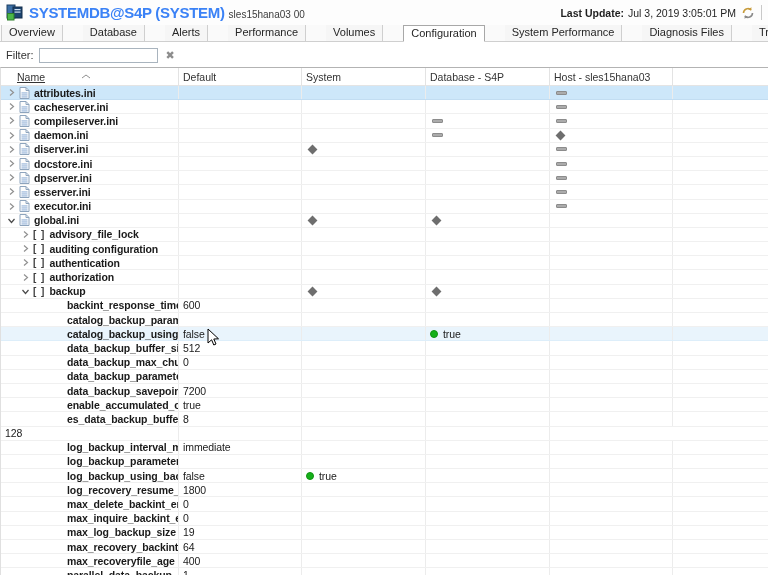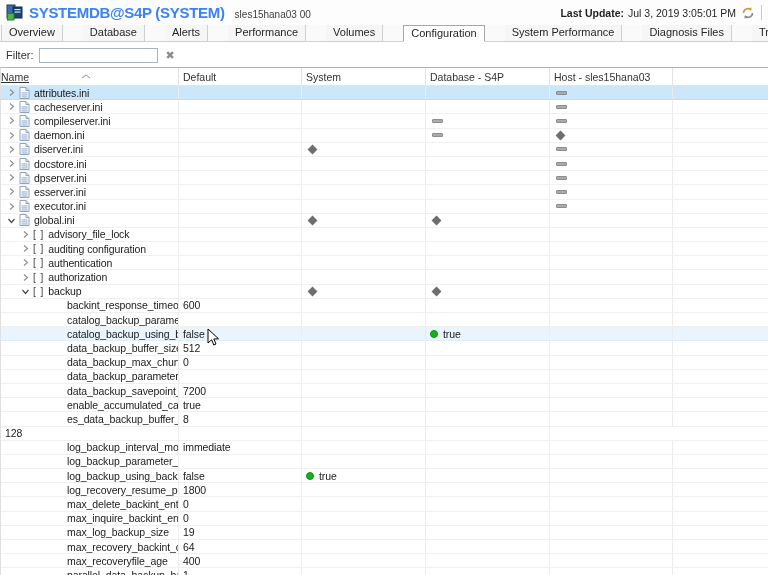--- a/index.html
+++ b/index.html
@@ -7,21 +7,21 @@
   body {
     font-family:"Liberation Sans","DejaVu Sans",sans-serif;
     background:#ffffff; color:#2b2b2b; overflow:hidden;
   }
   #app { position:relative; width:768px; height:575px; background:#ffffff; overflow:hidden; }
 
   
   .titlebar { height:25px; display:flex; align-items:center; padding:0 6px 0 6px; background:#fdfdfd; }
   .sys-icon { width:17px; height:17px; margin-right:6px; flex:0 0 auto; }
   .title { font-size:15px; font-weight:bold; color:#3b82f6; letter-spacing:-0.3px; white-space:nowrap; }
-  .subtitle { font-size:10px; color:#3c3c3c; margin-left:10px; margin-top:4px; white-space:nowrap; }
+  .subtitle { font-size:10px; color:#3c3c3c; margin-left:4px; margin-top:4px; white-space:nowrap; }
   .titlebar .spacer { flex:1; }
   .lastupdate { font-size:10.5px; color:#1f1f1f; white-space:nowrap; display:flex; align-items:center; }
   .lastupdate b { margin-right:4px; }
   .refresh-btn { margin-left:5px; width:14px; height:14px; display:inline-flex; }
   .tb-sep { width:1px; height:15px; background:#c9c9c9; margin-left:6px; }
 
   
   .tabstrip { height:17px; display:flex; align-items:flex-end; border-bottom:1px solid #cfcfcf; background:#fafafa; padding-left:1px;gap:20px; }
   .tab {
     font-size:11px; color:#262626; line-height:15px; height:16px; padding:0 7px;
@@ -39,32 +39,32 @@
   .filter-input {
     width:119px; height:15px; border:1px solid #a9b4be; background:#fff;
     font-size:10px; padding:0 3px; outline:none; font-family:inherit;
   }
   .clear-filter { margin-left:8px; color:#8d8d8d; font-size:11px; font-weight:bold; line-height:11px; cursor:default; }
 
   
   .table { position:absolute; left:0; top:67px; right:0; bottom:0; border-top:1px solid #b3b3b3; border-left:1px solid #e0e0e0; overflow:hidden; background:#fff; }
   .thead { display:grid; grid-template-columns:178px 123px 124px 124px 123px 1fr; height:18px; border-bottom:1px solid #e4e4e4; background:#ffffff; }
   .th { font-size:10.5px; color:#333; padding:3px 0 0 4px; border-right:1px solid #e3e3e3; position:relative; white-space:nowrap; overflow:hidden; }
-  .th:first-child { padding-left:0;text-decoration:underline; }
+  .th:first-child { padding-left:16px;text-decoration:underline; }
   .th:last-child { border-right:none; }
   .sort-caret { position:absolute; left:80px; top:1px; }
 
   .rows { position:absolute; left:0; right:0; top:18px; bottom:0; overflow:hidden; }
   .row { display:grid; grid-template-columns:178px 123px 124px 124px 123px 1fr; height:14.2px; border-bottom:1px solid #f0f0f0; background:#fff; }
   .row.selected { background:#cde7fa; border-bottom-color:#c2ddf2; }
   .row.hover { background:#e9f4fc; border-bottom-color:#ddeefa; }
   .cell { border-right:1px solid #ececec; overflow:hidden; white-space:nowrap; display:flex; align-items:center; font-size:10.5px; letter-spacing:-0.1px; color:#1a1a1a; }
   .cell:last-child { border-right:none; }
   .cell.val { padding-left:4px; }
-  .name-cell { padding-left:6px; }
+  .name-cell { padding-left:6px;font-weight:bold; }
   .name-cell .lbl { margin-left:4px; }
   .indent-section { width:14px; flex:0 0 auto; }
   .indent-param { width:56px; flex:0 0 auto; }
   .chev { width:9px; height:9px; flex:0 0 auto; display:inline-flex; align-items:center; justify-content:center; margin-right:3px; }
   .file-icon { width:11px; height:12px; flex:0 0 auto; display:inline-flex; }
   .brackets { font-size:10px; color:#3c3c3c; flex:0 0 auto; letter-spacing:1px; }
   .dash-icon { width:11px; height:4px; background:#ababab; border:1px solid #8c8c8c; border-radius:1px; flex:0 0 auto; margin-left:2px; }
   .diamond-icon { width:7px; height:7px; background:#6e6e6e; transform:rotate(45deg); flex:0 0 auto; margin-left:3px; }
   .green-dot-icon { width:8px; height:8px; border-radius:50%; background:#15b01a; border:1px solid #0f930f; flex:0 0 auto; margin-right:5px; }
 

